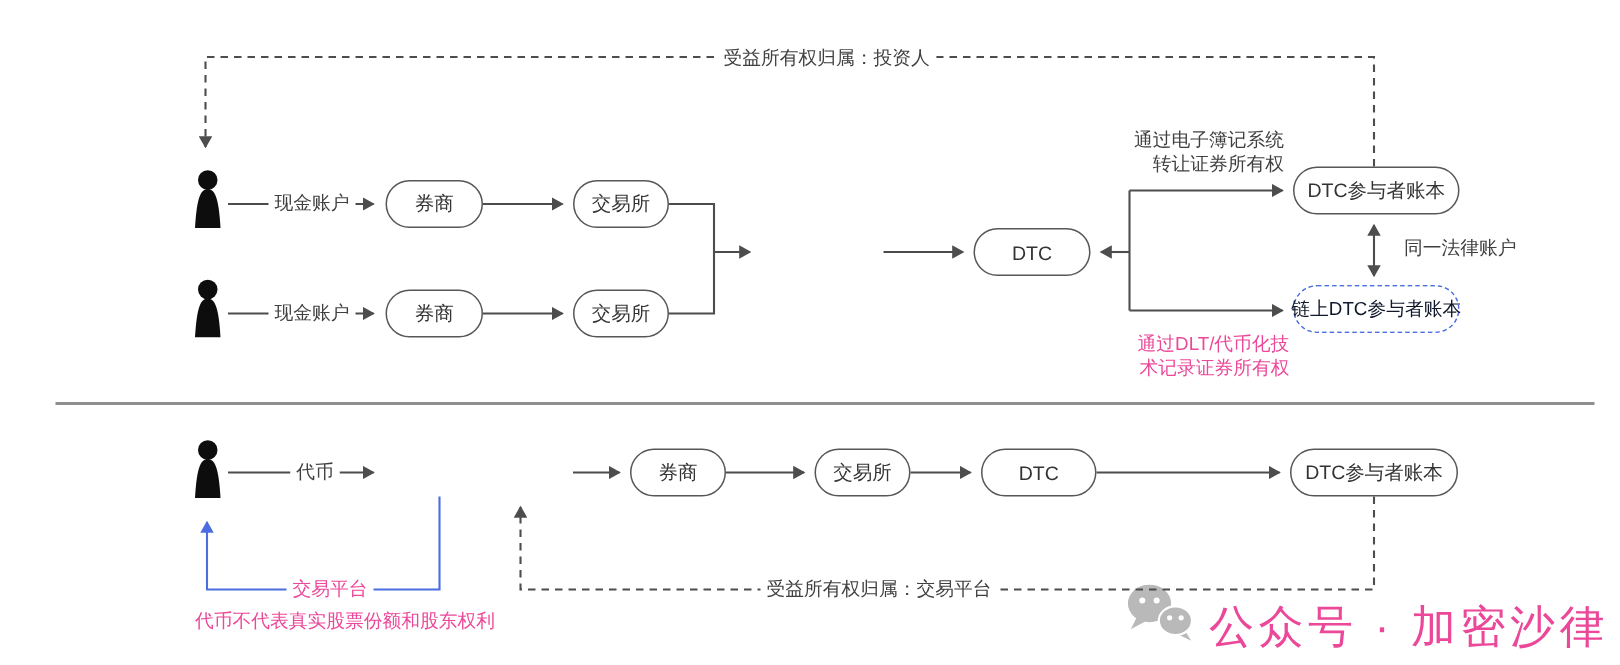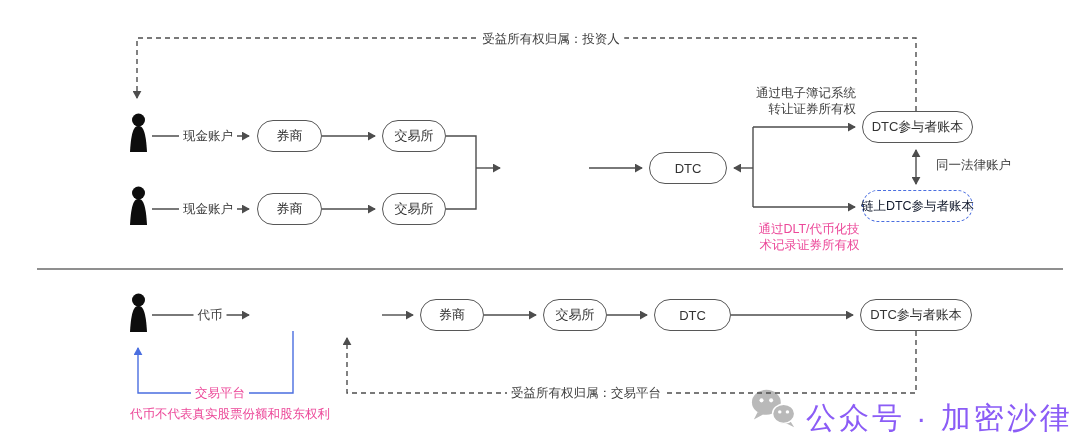--- a/index.html
+++ b/index.html
@@ -16,21 +16,21 @@
   }
   .node.blue{border:1.5px dashed #4a6ee0;color:#0f172a;font-size:12.5px;}
   .lbl{position:absolute;z-index:2;font-size:12.5px;color:#404040;white-space:nowrap;line-height:1.2;}
   .lbl.bg{background:#fff;padding:0 4px;}
   .lbl.center{transform:translate(-50%,-50%);}
   .lbl.note{white-space:pre-line;text-align:right;line-height:1.3;}
   .blue-text{color:#ec4899;}
   .person{position:absolute;z-index:2;}
   #divider{position:absolute;left:37px;top:268px;width:1026px;height:2px;background:#8f8f8f;z-index:2;}
   #watermark{position:absolute;left:750px;top:378px;z-index:0;display:flex;align-items:center;gap:8px;}
-  #watermark .wm-text{font-size:30px;color:#8b5cf6;letter-spacing:3px;white-space:nowrap;margin-top:20px;}
+  #watermark .wm-text{font-size:30px;color:#ec4899;letter-spacing:3px;white-space:nowrap;margin-top:20px;}
 </style>
 </head>
 <body>
 
 <div id="canvas">
 
   <svg id="connector-layer" width="1080" height="443" viewBox="0 0 1080 443">
     <defs>
       <marker id="mA" viewBox="0 0 10 10" refX="8" refY="5" markerWidth="9" markerHeight="9" orient="auto-start-reverse" markerUnits="userSpaceOnUse">
         <path d="M0,0 L9,5 L0,10 z" fill="#4d4d4d"></path>

